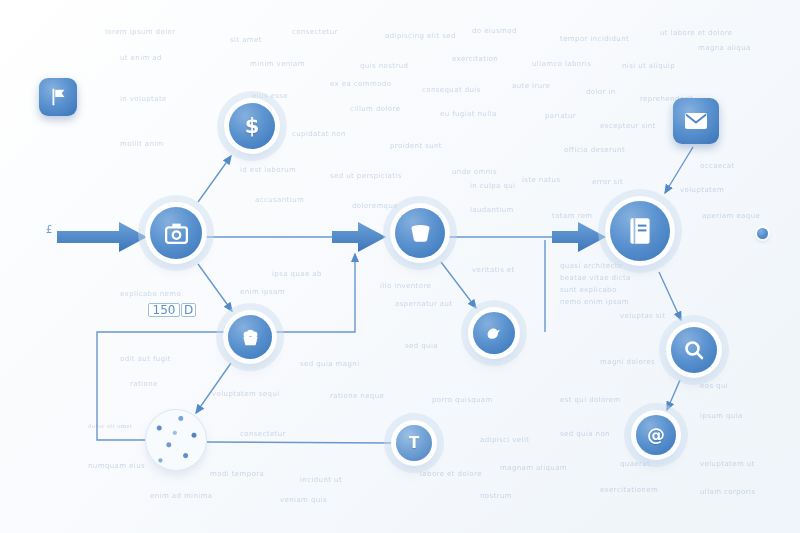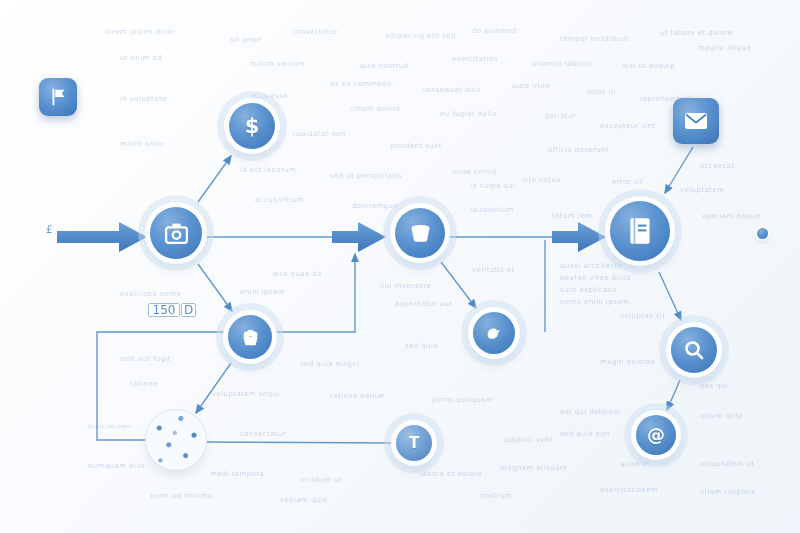--- a/index.html
+++ b/index.html
@@ -85,27 +85,27 @@
       <span class="noise" style="left: 120px; top: 95px;">in voluptate</span>
       <span class="noise" style="left: 252px; top: 92px;">eius esse</span>
       <span class="noise" style="left: 350px; top: 105px;">cillum dolore</span>
       <span class="noise" style="left: 440px; top: 110px;">eu fugiat nulla</span>
       <span class="noise" style="left: 545px; top: 112px;">pariatur</span>
       <span class="noise" style="left: 600px; top: 122px;">excepteur sint</span>
       <span class="noise" style="left: 700px; top: 162px;">occaecat</span>
       <span class="noise" style="left: 292px; top: 130px; text-align: center;">cupidatat non</span>
       <span class="noise" style="left: 390px; top: 142px;">proident sunt</span>
       <span class="noise" style="left: 470px; top: 135px; margin-top: 47px;">in culpa qui</span>
-      <span class="noise" style="left: 548px; top: 146px;">officia deserunt</span>
+      <span class="noise" style="left: 564px; top: 146px;">officia deserunt</span>
       <span class="noise" style="left: 120px; top: 140px;">mollit anim</span>
       <span class="noise" style="left: 240px; top: 166px;">id est laborum</span>
       <span class="noise" style="left: 330px; top: 172px;">sed ut perspiciatis</span>
       <span class="noise" style="left: 452px; top: 168px;">unde omnis</span>
       <span class="noise" style="left: 522px; top: 176px;">iste natus</span>
-      <span class="noise" style="left: 592px; top: 178px; margin-left: 20px;">error sit</span>
+      <span class="noise" style="left: 592px; top: 178px;">error sit</span>
       <span class="noise" style="left: 680px; top: 186px;">voluptatem</span>
       <span class="noise" style="left: 255px; top: 196px;">accusantium</span>
       <span class="noise" style="left: 352px; top: 202px;">doloremque</span>
       <span class="noise" style="left: 470px; top: 206px;">laudantium</span>
       <span class="noise" style="left: 552px; top: 212px;">totam rem</span>
       <span class="noise" style="left: 702px; top: 212px;">aperiam eaque</span>
       <span class="noise" style="left: 272px; top: 270px;">ipsa quae ab</span>
       <span class="noise" style="left: 380px; top: 282px;">illo inventore</span>
       <span class="noise" style="left: 472px; top: 266px;">veritatis et</span>
       <span class="noise" style="left: 560px; top: 262px;">quasi architecto</span>
@@ -118,25 +118,25 @@
       <span class="noise" style="left: 395px; top: 300px;">aspernatur aut</span>
       <span class="noise" style="left: 120px; top: 355px;">odit aut fugit</span>
       <span class="noise" style="left: 300px; top: 360px;">sed quia magni</span>
       <span class="noise" style="left: 405px; top: 342px;">sed quia</span>
       <span class="noise" style="left: 600px; top: 358px;">magni dolores</span>
       <span class="noise" style="left: 700px; top: 382px;">eos qui</span>
       <span class="noise" style="left: 130px; top: 380px;">ratione</span>
       <span class="noise" style="left: 212px; top: 390px;">voluptatem sequi</span>
       <span class="noise" style="left: 330px; top: 392px;">ratione neque</span>
       <span class="noise" style="left: 432px; top: 396px;">porro quisquam</span>
-      <span class="noise" style="left: 560px; top: 408px; text-align: right;">est qui dolorem</span>
+      <span class="noise" style="left: 560px; top: 396px; text-align: right;">est qui dolorem</span>
       <span class="noise" style="left: 700px; top: 412px;">ipsum quia</span>
       <span class="noise" style="left: 88px; top: 422px; font-family: Liberation Serif, serif;">dolor sit amet</span>
       <span class="noise" style="left: 240px; top: 430px;">consectetur</span>
-      <span class="noise" style="left: 480px; top: 436px; margin-left: 24px;">adipisci velit</span>
+      <span class="noise" style="left: 480px; top: 436px;">adipisci velit</span>
       <span class="noise" style="left: 560px; top: 430px;">sed quia non</span>
       <span class="noise" style="left: 88px; top: 462px;">numquam eius</span>
       <span class="noise" style="left: 210px; top: 470px;">modi tempora</span>
       <span class="noise" style="left: 300px; top: 476px;">incidunt ut</span>
       <span class="noise" style="left: 420px; top: 470px;">labore et dolore</span>
       <span class="noise" style="left: 500px; top: 464px;">magnam aliquam</span>
       <span class="noise" style="left: 620px; top: 460px;">quaerat</span>
       <span class="noise" style="left: 700px; top: 460px;">voluptatem ut</span>
       <span class="noise" style="left: 150px; top: 492px;">enim ad minima</span>
       <span class="noise" style="left: 280px; top: 496px;">veniam quis</span>

